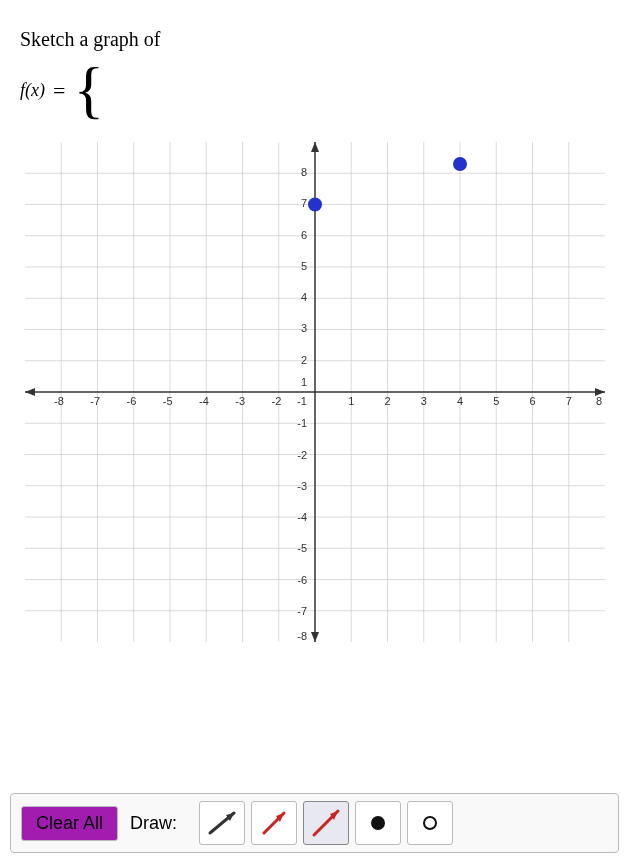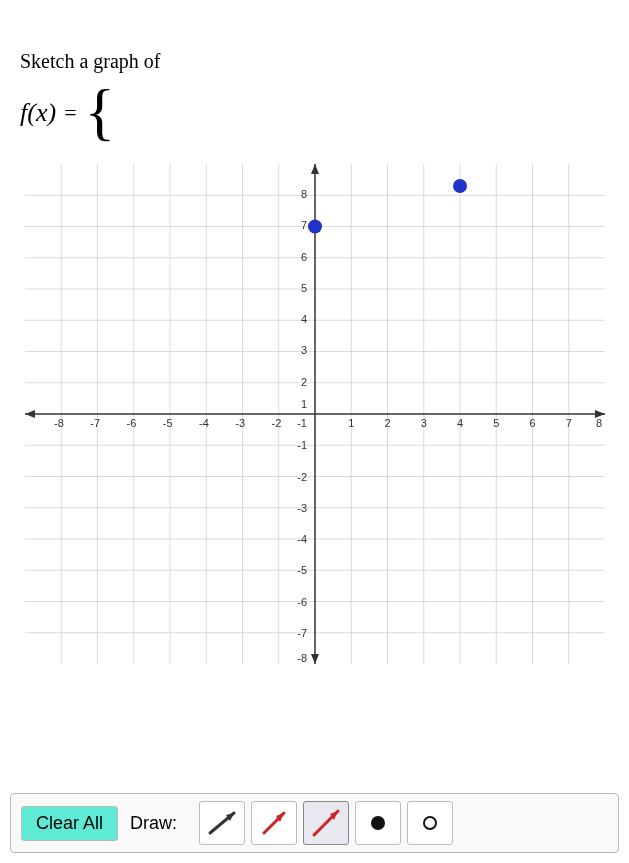--- a/index.html
+++ b/index.html
@@ -6,39 +6,38 @@
     body {
       width: 629px;
       height: 863px;
       background: #fff;
       font-family: 'Times New Roman', serif;
       overflow: hidden;
       position: relative;
     }
 
     .problem-text {
-      padding: 18px 20px 10px 20px;
+      padding: 24px 20px 10px 20px;
       font-size: 20px;
       line-height: 1.5;
-      margin-top: 28px;
     }
 
     .sketch-label {
       font-size: 20px;
       margin-bottom: 4px;
     }
 
     .piecewise-container {
       display: flex;
       align-items: center;
       margin-top: 2px;
     }
 
     .fx-label {
-      font-size: 26px;
+      font-size: 18px;
       font-style: italic;
       margin-right: 8px;
     }
 
     .equals {
       font-size: 22px;
       margin-right: 8px;
     }
 
     .brace {
@@ -89,21 +88,21 @@
       border: 1.5px solid #bbb;
       border-radius: 4px;
       padding: 6px 10px;
       background: #f9f9f9;
     }
 
     .clear-btn {
       font-size: 18px;
       font-family: Arial, sans-serif;
       border: 1.5px solid #bbb;
-      background: #5eead4;
+      background: #a21caf;
       padding: 6px 14px;
       cursor: pointer;
       border-radius: 3px;
       white-space: nowrap;
     }
 
     .draw-label {
       font-size: 18px;
       font-family: Arial, sans-serif;
       margin-left: 6px;

